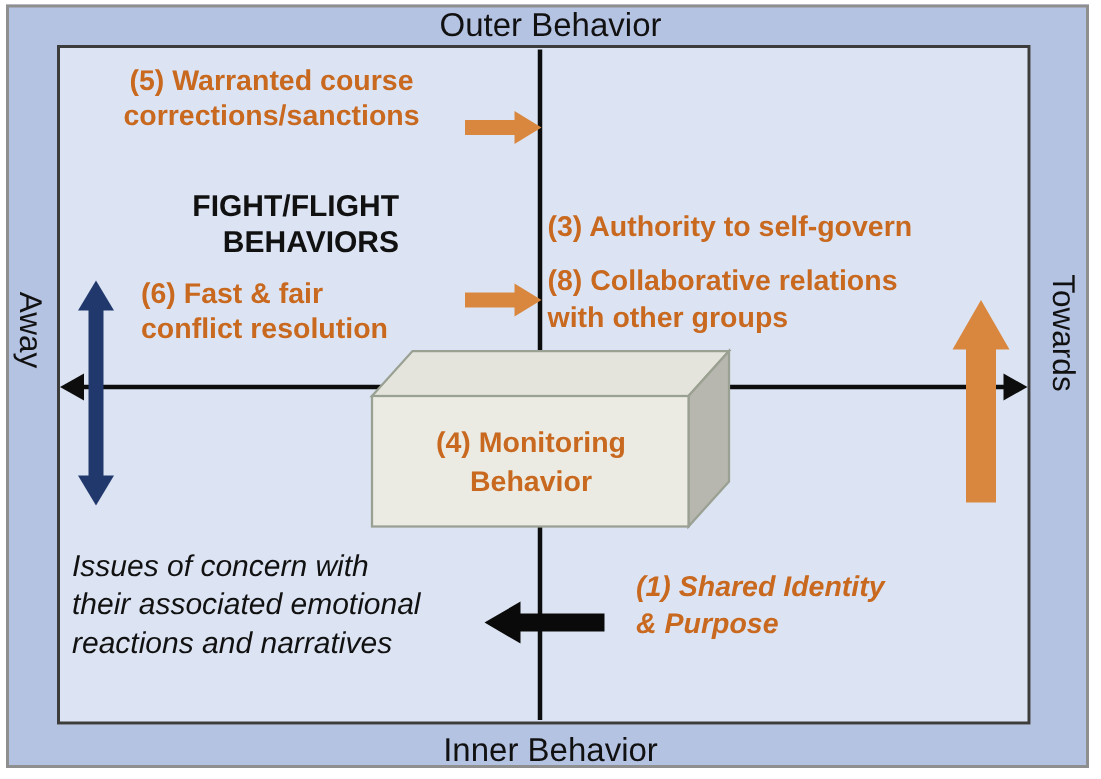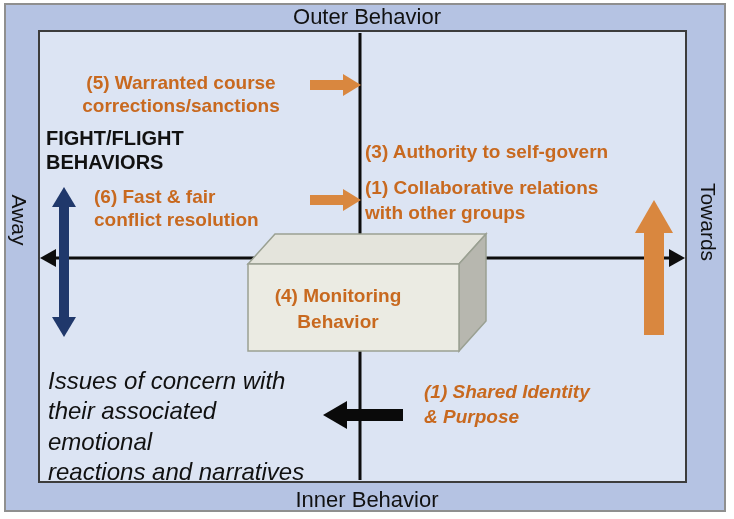--- a/index.html
+++ b/index.html
@@ -18,22 +18,22 @@
   svg.layer{position:absolute;left:0;top:0;width:734px;height:519px;}
   .lbl{position:absolute;white-space:pre-line;}
   .title{
     left:0;right:0;text-align:center;font-size:22px;color:#111;
   }
   .side{
     width:90px;height:24px;text-align:center;font-size:21px;color:#111;
     transform:rotate(90deg);line-height:24px;
   }
   .orange-b{color:#c8691f;font-weight:bold;font-size:19px;line-height:1.25;}
-  .black-b{color:#111;font-weight:bold;font-size:20px;line-height:1.18;}
-  .italic-n{color:#111;font-style:italic;font-size:24px;line-height:1.27;}
+  .black-b{color:#111;font-weight:bold;font-size:20px;line-height:1.18;text-align:right;}
+  .italic-n{color:#111;font-style:italic;font-size:20px;line-height:1.27;}
   .orange-bi{color:#c8691f;font-weight:bold;font-style:italic;font-size:19px;line-height:1.32;text-align:left;}
   .center{text-align:center;}
 </style>
 </head>
 <body>
 
 <div class="canvas">
 
   <div class="margin-area"></div>
   <div class="panel"></div>
@@ -75,32 +75,32 @@
       <polygon points="459,264 486,234 486,321 459,351" fill="#b7b7af" stroke="#9aa092" stroke-width="1.5"></polygon>
       <rect x="248" y="264" width="211" height="87" fill="#ebebe3" stroke="#9aa092" stroke-width="1.5"></rect>
     </g>
   </svg>
 
   <div class="lbl title" style="top:4px;">Outer Behavior</div>
   <div class="lbl title" style="top:487px;">Inner Behavior</div>
   <div class="lbl side" style="left:-26px;top:208px;">Away</div>
   <div class="lbl side" style="left:663px;top:210px;">Towards</div>
 
-  <div class="lbl orange-b center" style="left:55px;top:71px;width:252px;line-height:1.22;">(5) Warranted course
+  <div class="lbl orange-b center" style="left:55px;top:43px;width:252px;line-height:1.22;">(5) Warranted course
 corrections/sanctions</div>
   <div class="lbl black-b" style="left:46px;top:127px;width:220px;">FIGHT/FLIGHT
 BEHAVIORS</div>
   <div class="lbl orange-b" style="left:62px;top:185px;width:230px;line-height:1.22;margin-left:32px;">(6) Fast &amp; fair
 conflict resolution</div>
 
   <div class="lbl orange-b" style="left:365px;top:140px;width:320px;">(3) Authority to self-govern</div>
-  <div class="lbl orange-b" style="left:365px;top:176px;width:320px;line-height:1.3;">(1) Collaborative relations
+  <div class="lbl orange-b" style="left:365px;top:176px;width:320px;line-height:1.3;">(8) Collaborative relations
 with other groups</div>
 
-  <div class="lbl orange-b center" style="left:234px;top:283px;width:208px;line-height:1.35;">(4) Monitoring
+  <div class="lbl orange-b center" style="left:250px;top:283px;width:208px;line-height:1.35;">(4) Monitoring
 Behavior</div>
 
   <div class="lbl italic-n" style="left:48px;top:366px;width:270px;">Issues of concern with
 their associated emotional
 reactions and narratives</div>
 
   <div class="lbl orange-bi" style="left:424px;top:379px;width:202px;">(1) Shared Identity
 &amp; Purpose</div>
 
 </div>

